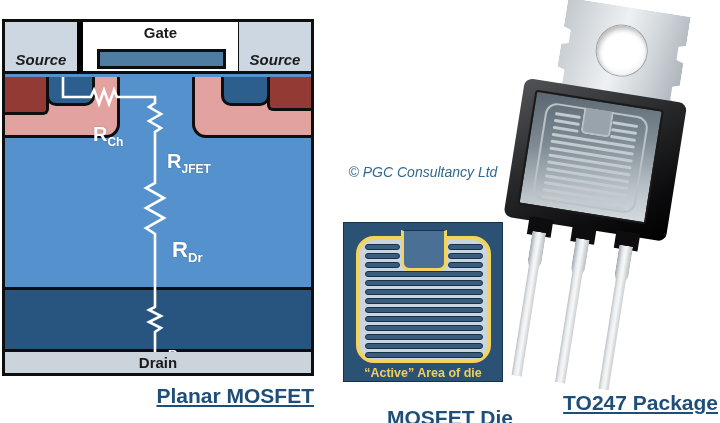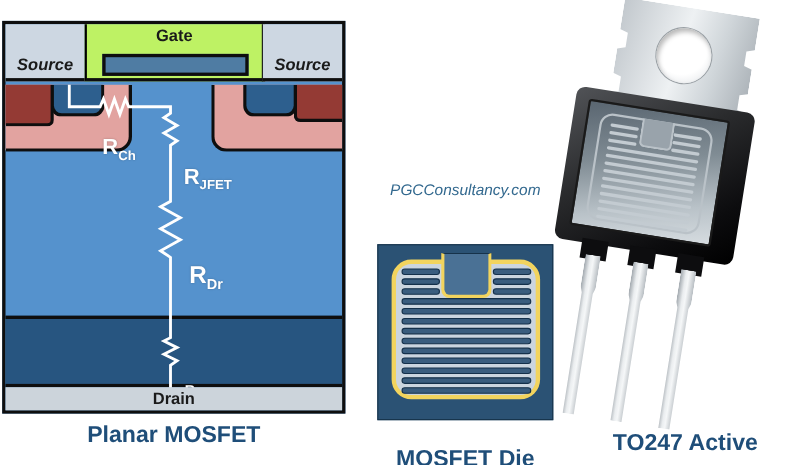--- a/index.html
+++ b/index.html
@@ -8,21 +8,21 @@
     background:#ffffff;
     font-family:"Liberation Sans","DejaVu Sans",sans-serif;
     -webkit-font-smoothing:antialiased;
   }
   .abs{position:absolute;}
 
   
   #mosfet{left:2px;top:19px;width:306px;height:351px;border:3px solid #0e0e0e;background:#5592cd;}
   .topbox{position:absolute;top:0;height:52px;box-sizing:border-box;border-bottom:3px solid #0e0e0e;}
   #src-left{left:0;width:72px;background:#cdd7e2;}
-  #gatebox{left:72px;width:164px;background:#bef264;border-left:2px solid #000000;border-right:3px solid #0e0e0e;}
+  #gatebox{left:72px;width:164px;background:#ffffff;border-left:6px solid #000000;border-right:3px solid #0e0e0e;}
   #src-right{left:234px;width:72px;background:#cdd7e2;}
   .src-label,.gate-label{position:absolute;width:100%;text-align:center;font-weight:bold;font-size:15px;color:#1a1a1a;}
   .src-label{bottom:3px;font-style:italic;}
   .gate-label{top:2px;}
   #gate-electrode{position:absolute;left:14px;right:12px;top:27px;height:14px;background:#4f7ca3;border:3px solid #0e0e0e;}
   .region{position:absolute;box-sizing:border-box;}
   #pwell-left{left:0;top:55px;width:115px;height:61px;background:#e2a3a0;border-right:3px solid #0e0e0e;border-bottom:3px solid #0e0e0e;border-radius:0 0 14px 0;}
   #pwell-right{left:187px;top:55px;width:119px;height:61px;background:#e2a3a0;border-left:3px solid #0e0e0e;border-bottom:3px solid #0e0e0e;border-radius:0 0 0 14px;}
   #pplus-left{left:0;top:55px;width:44px;height:38px;background:#943a34;border-right:3px solid #0e0e0e;border-bottom:3px solid #0e0e0e;border-radius:0 0 6px 0;}
   #nplus-left{left:41px;top:55px;width:49px;height:29px;background:#2d5f8e;border:3px solid #0e0e0e;border-top:none;border-radius:0 0 10px 10px;}
@@ -31,21 +31,21 @@
   #substrate{left:0;top:265px;width:306px;height:65px;background:#275580;border-top:3px solid #0e0e0e;border-bottom:3px solid #0e0e0e;}
   #drainbar{left:0;bottom:0;width:306px;height:21px;background:#ccd4db;text-align:center;font-weight:bold;font-size:15px;color:#1a1a1a;line-height:21px;}
   #wires{left:0;top:55px;width:306px;height:296px;pointer-events:none;}
   .rlabel{position:absolute;color:#ffffff;font-weight:bold;font-size:20px;text-shadow:0 0 2px rgba(0,0,0,.25);}
   .rlabel sub{font-size:0.6em;}
   #r-ch{left:88px;top:101px;}
   #r-jfet{left:162px;top:128px;text-align:center;}
   #r-dr{left:167px;top:215px;font-size:22px;}
   #r-subs{left:163px;top:325px;font-size:13px;}
 
-  .caption{position:absolute;text-align:center;font-weight:bold;font-size:21px;color:#1f4e79;}
+  .caption{position:absolute;text-align:right;font-weight:bold;font-size:21px;color:#1f4e79;text-decoration:underline;}
   #cap-mosfet{left:2px;top:384px;width:312px;}
   #cap-die{left:333px;top:406px;width:180px;}
   #cap-pkg{left:528px;top:391px;width:190px;}
 
   
   #copyright{left:328px;top:163px;width:190px;text-align:center;font-style:italic;color:#33698f;font-size:14px;line-height:19px;}
   #die{left:343px;top:222px;width:160px;height:160px;background:#2b5274;border:1px solid #16324a;box-sizing:border-box;}
   #die-active{position:absolute;left:12px;top:13px;width:135px;height:127px;box-sizing:border-box;background:#cbd5df;border:4px solid #f2d45e;border-radius:18px;}
   #die-rows{position:absolute;left:21px;top:21px;width:118px;}
   .die-row{display:flex;justify-content:space-between;margin-bottom:3px;}
@@ -133,21 +133,21 @@
   </span>
 
   <div id="drainbar" class="region">
     <span>Drain</span>
   </div>
 </div>
 
 <div id="cap-mosfet" class="caption">Planar MOSFET</div>
 
 <div id="copyright" class="abs">
-  <div>PGCConsultancy.com</div>
+  <div>© PGC Consultancy Ltd</div>
 </div>
 
 <div id="die" class="abs">
   <div id="die-active"></div>
   <div id="die-rows">
       <div class="die-row">
         <span class="bar short"></span>
         <span class="bar short"></span>
       </div>
       <div class="die-row">
@@ -183,20 +183,21 @@
         <span class="bar full"></span>
       </div>
       <div class="die-row">
         <span class="bar full"></span>
       </div>
       <div class="die-row">
         <span class="bar full"></span>
       </div>
     </div>
   <div id="gate-pad"></div>
+  <div id="active-label">“Active” Area of die</div>
 </div>
 
 <div id="cap-die" class="caption">MOSFET Die</div>
 
 <div id="pkg" class="abs">
   <div id="pkg-rot">
     <div id="tab">
       <div id="hole"></div>
     </div>
     <div id="pkg-body">
@@ -252,13 +253,13 @@
     </div>
     <div id="stub1" class="stub"></div>
     <div id="stub2" class="stub"></div>
     <div id="stub3" class="stub"></div>
     <div id="leg1" class="leg"></div>
     <div id="leg2" class="leg"></div>
     <div id="leg3" class="leg"></div>
   </div>
 </div>
 
-<div id="cap-pkg" class="caption">TO247 Active</div>
+<div id="cap-pkg" class="caption">TO247 Package</div>
 
 </body></html>

